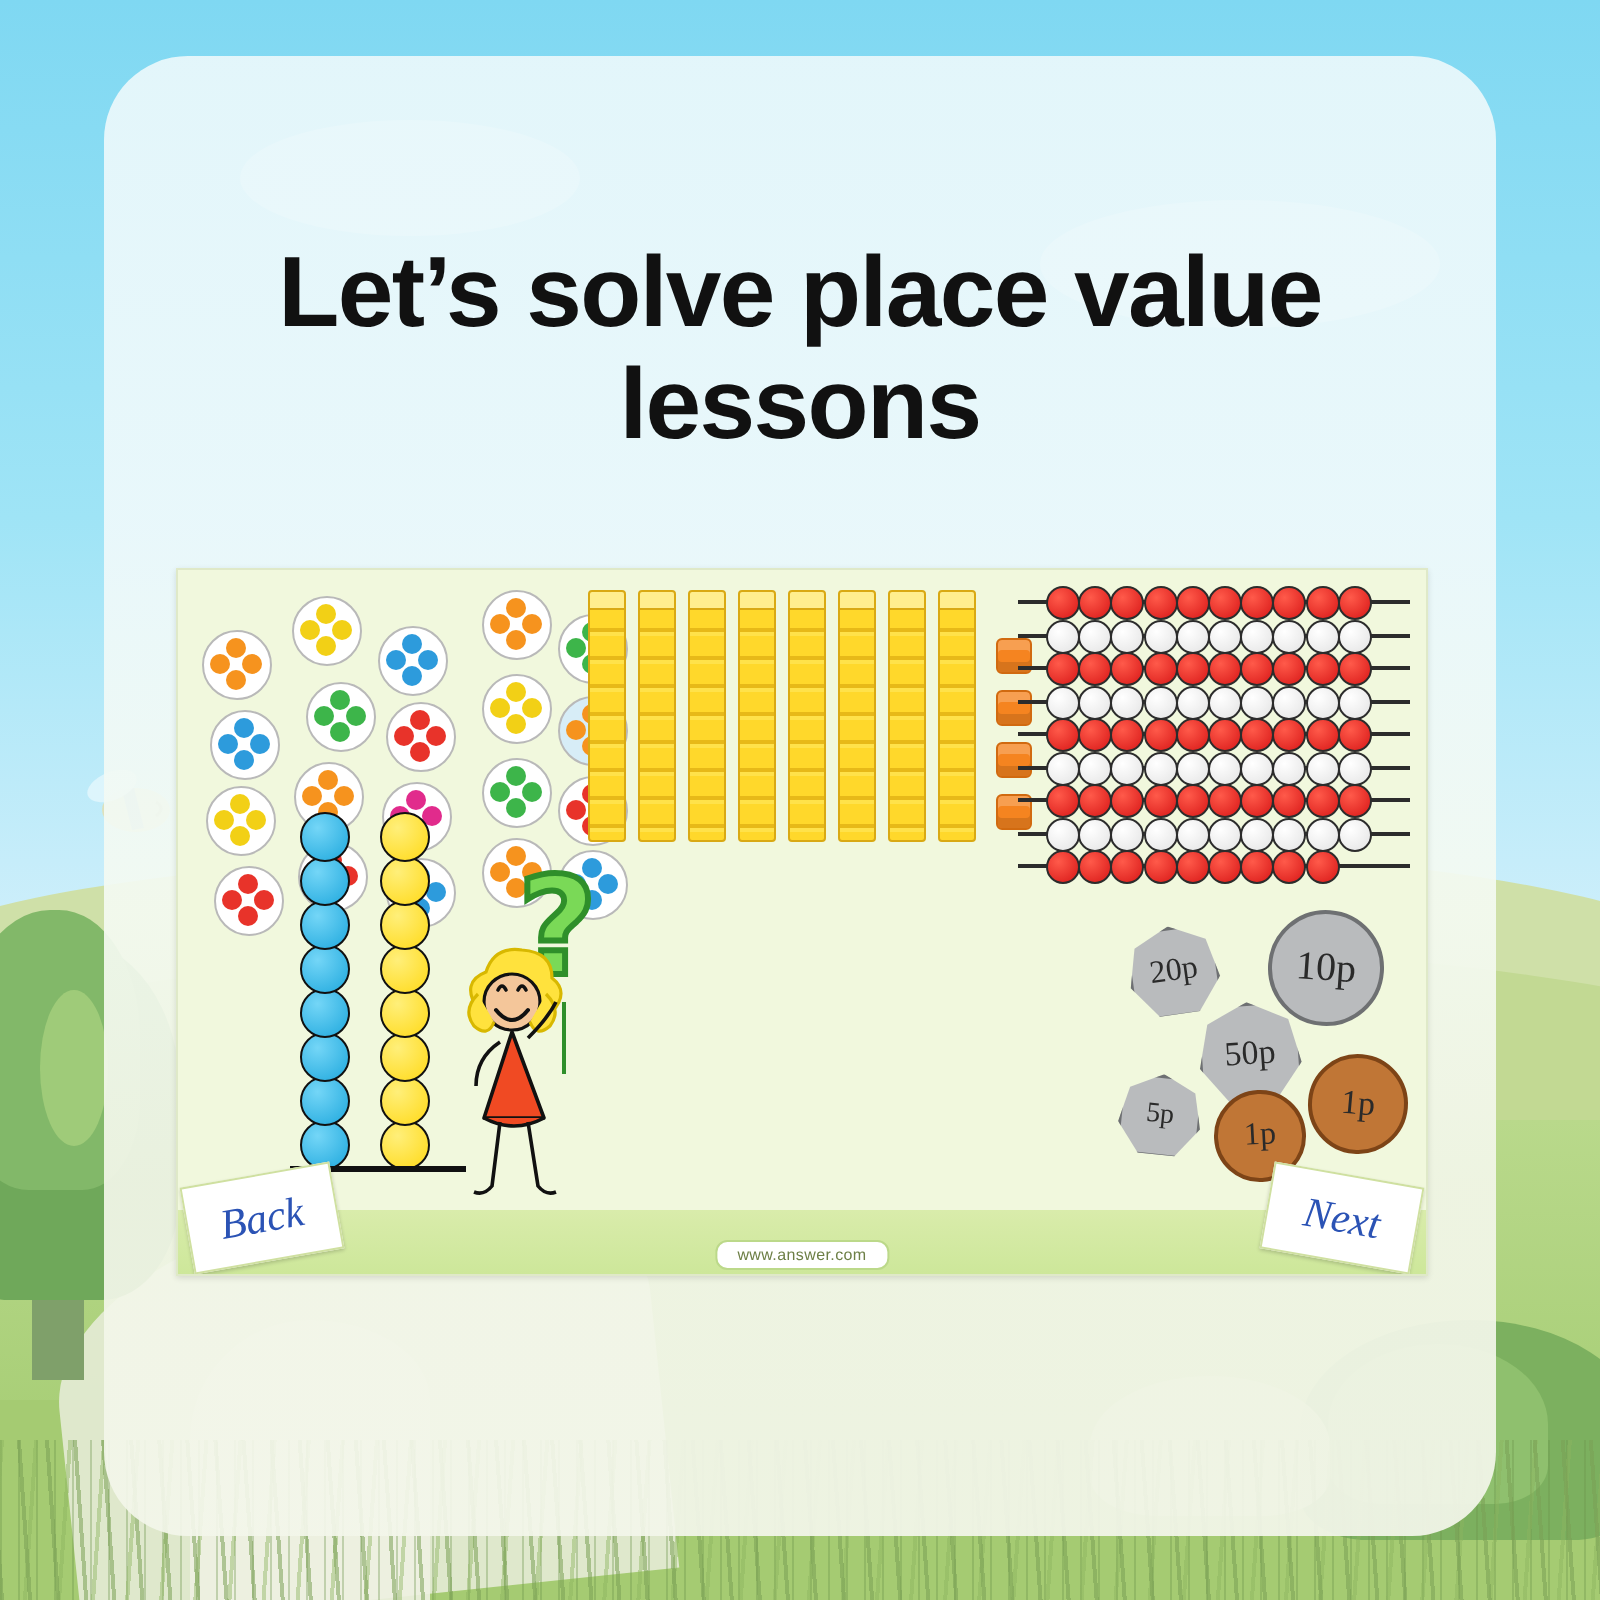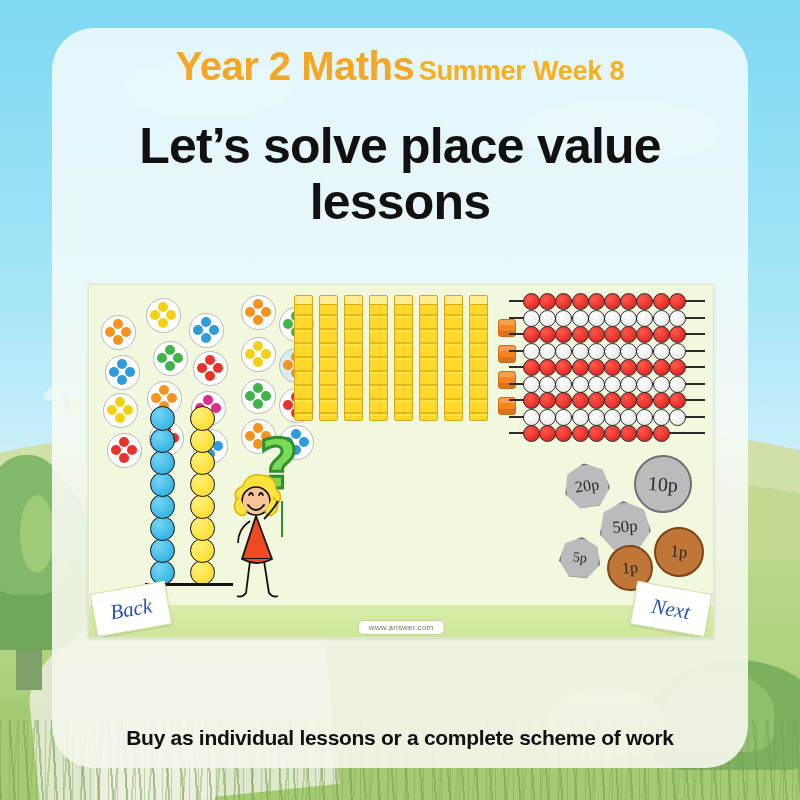--- a/index.html
+++ b/index.html
@@ -181,24 +181,20 @@
 
   <svg class="bee" viewBox="0 0 62 34">
     <ellipse cx="38" cy="20" rx="17" ry="11" fill="#f6d98a"></ellipse>
     <path d="M31 10 L36 30 L42 29 L37 9 Z" fill="#9aa0a6"></path>
     <ellipse cx="26" cy="8" rx="13" ry="7" fill="#ffffff" opacity=".85" transform="rotate(-22 26 8)"></ellipse>
     <path d="M48 16 q5 3 0 7" stroke="#c9a24a" fill="none" stroke-width="1.6"></path>
   </svg>
 
   <div class="card"></div>
 
-  <div class="kicker">
-    <span class="k1">Year 2 Maths</span>
-    <span class="k2">Summer Week 8</span>
-  </div>
   <div class="title">Let’s solve place value lessons</div>
 
   <div class="slide">
 
     <div class="counters" id="counters">
         <div class="counter" style="left: 0px; top: 22px;">
           <i style="background: rgb(246, 147, 30);"></i>
           <i style="background: rgb(246, 147, 30);"></i>
           <i style="background: rgb(246, 147, 30);"></i>
           <i style="background: rgb(246, 147, 30);"></i>
@@ -516,14 +512,13 @@
           <span>1p</span>
         </div>
       </div>
 
     <div class="slide-footer"></div>
     <div class="site-chip">www.answer.com</div>
     <div class="navtab back">Back</div>
     <div class="navtab next">Next</div>
   </div>
 
-  <div class="sub">Buy as individual lessons or a complete scheme of work</div>
 </div>
 
 </body></html>

